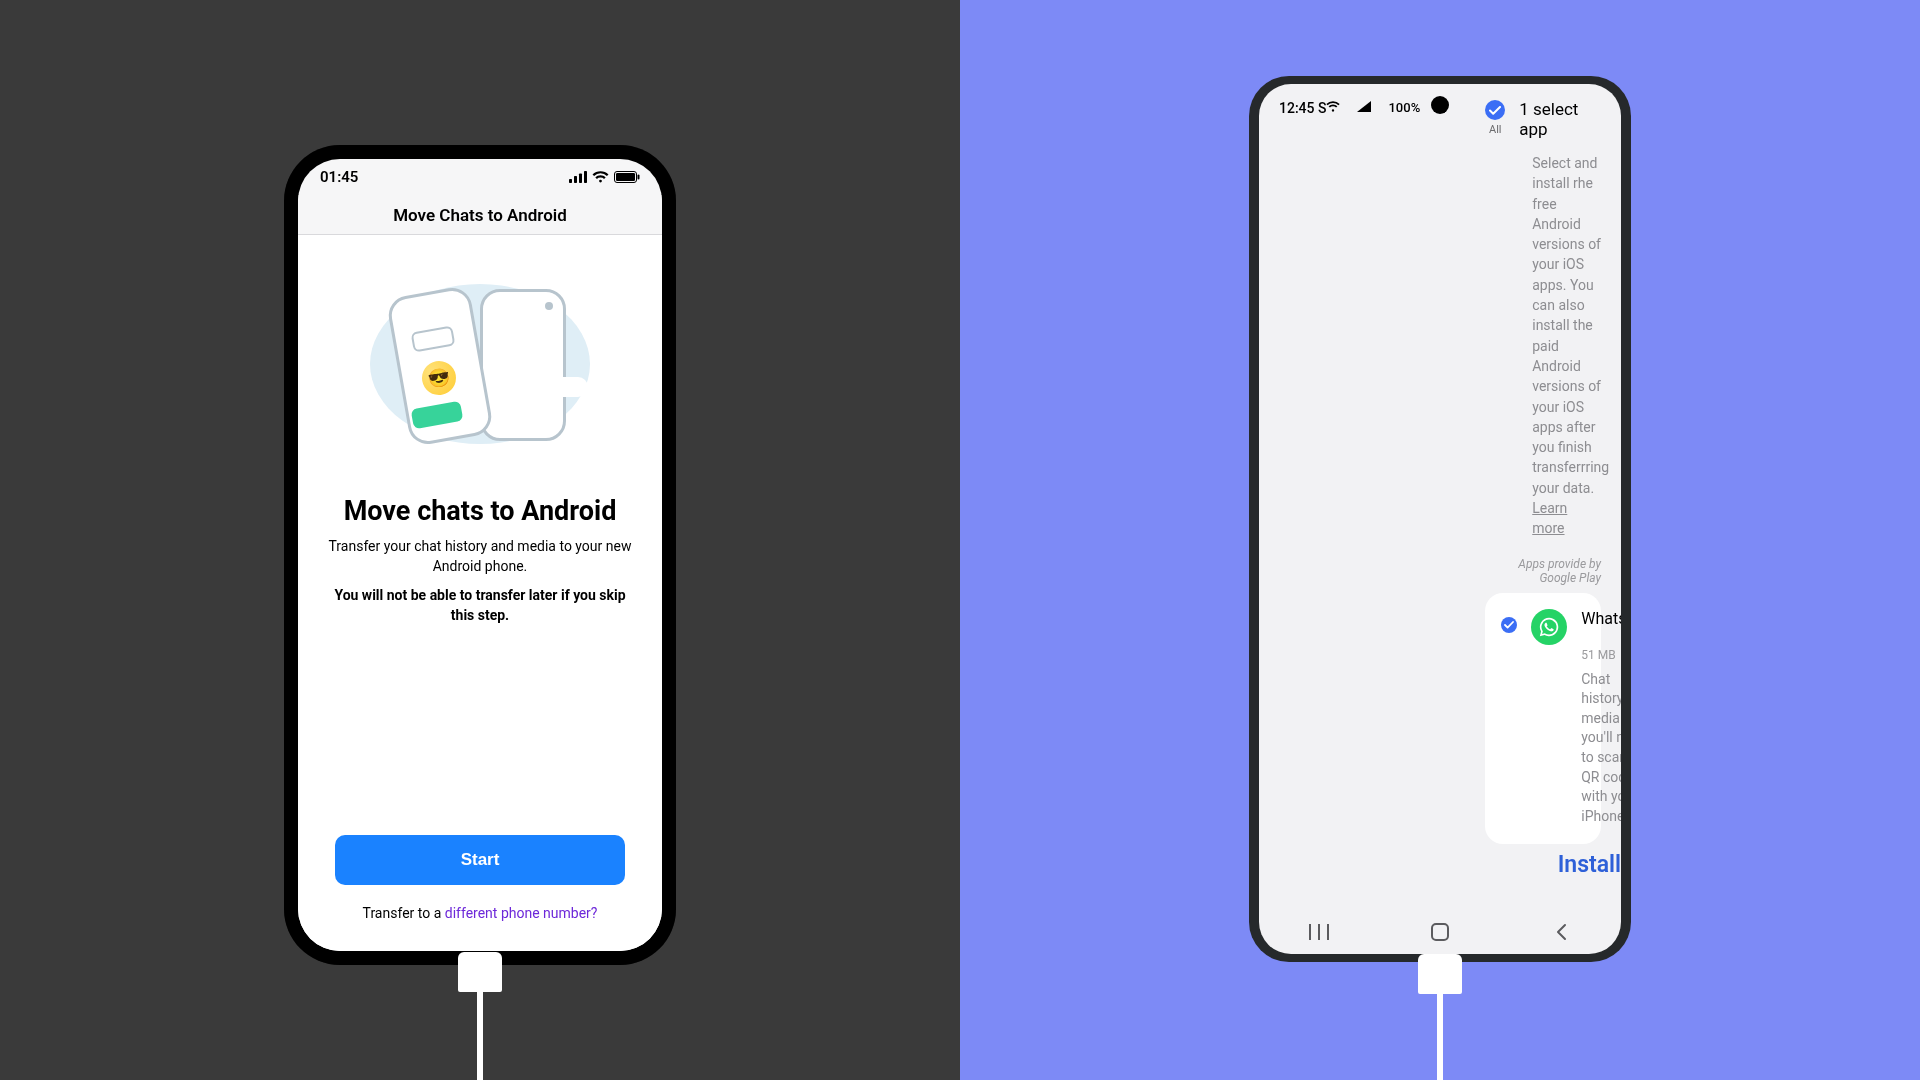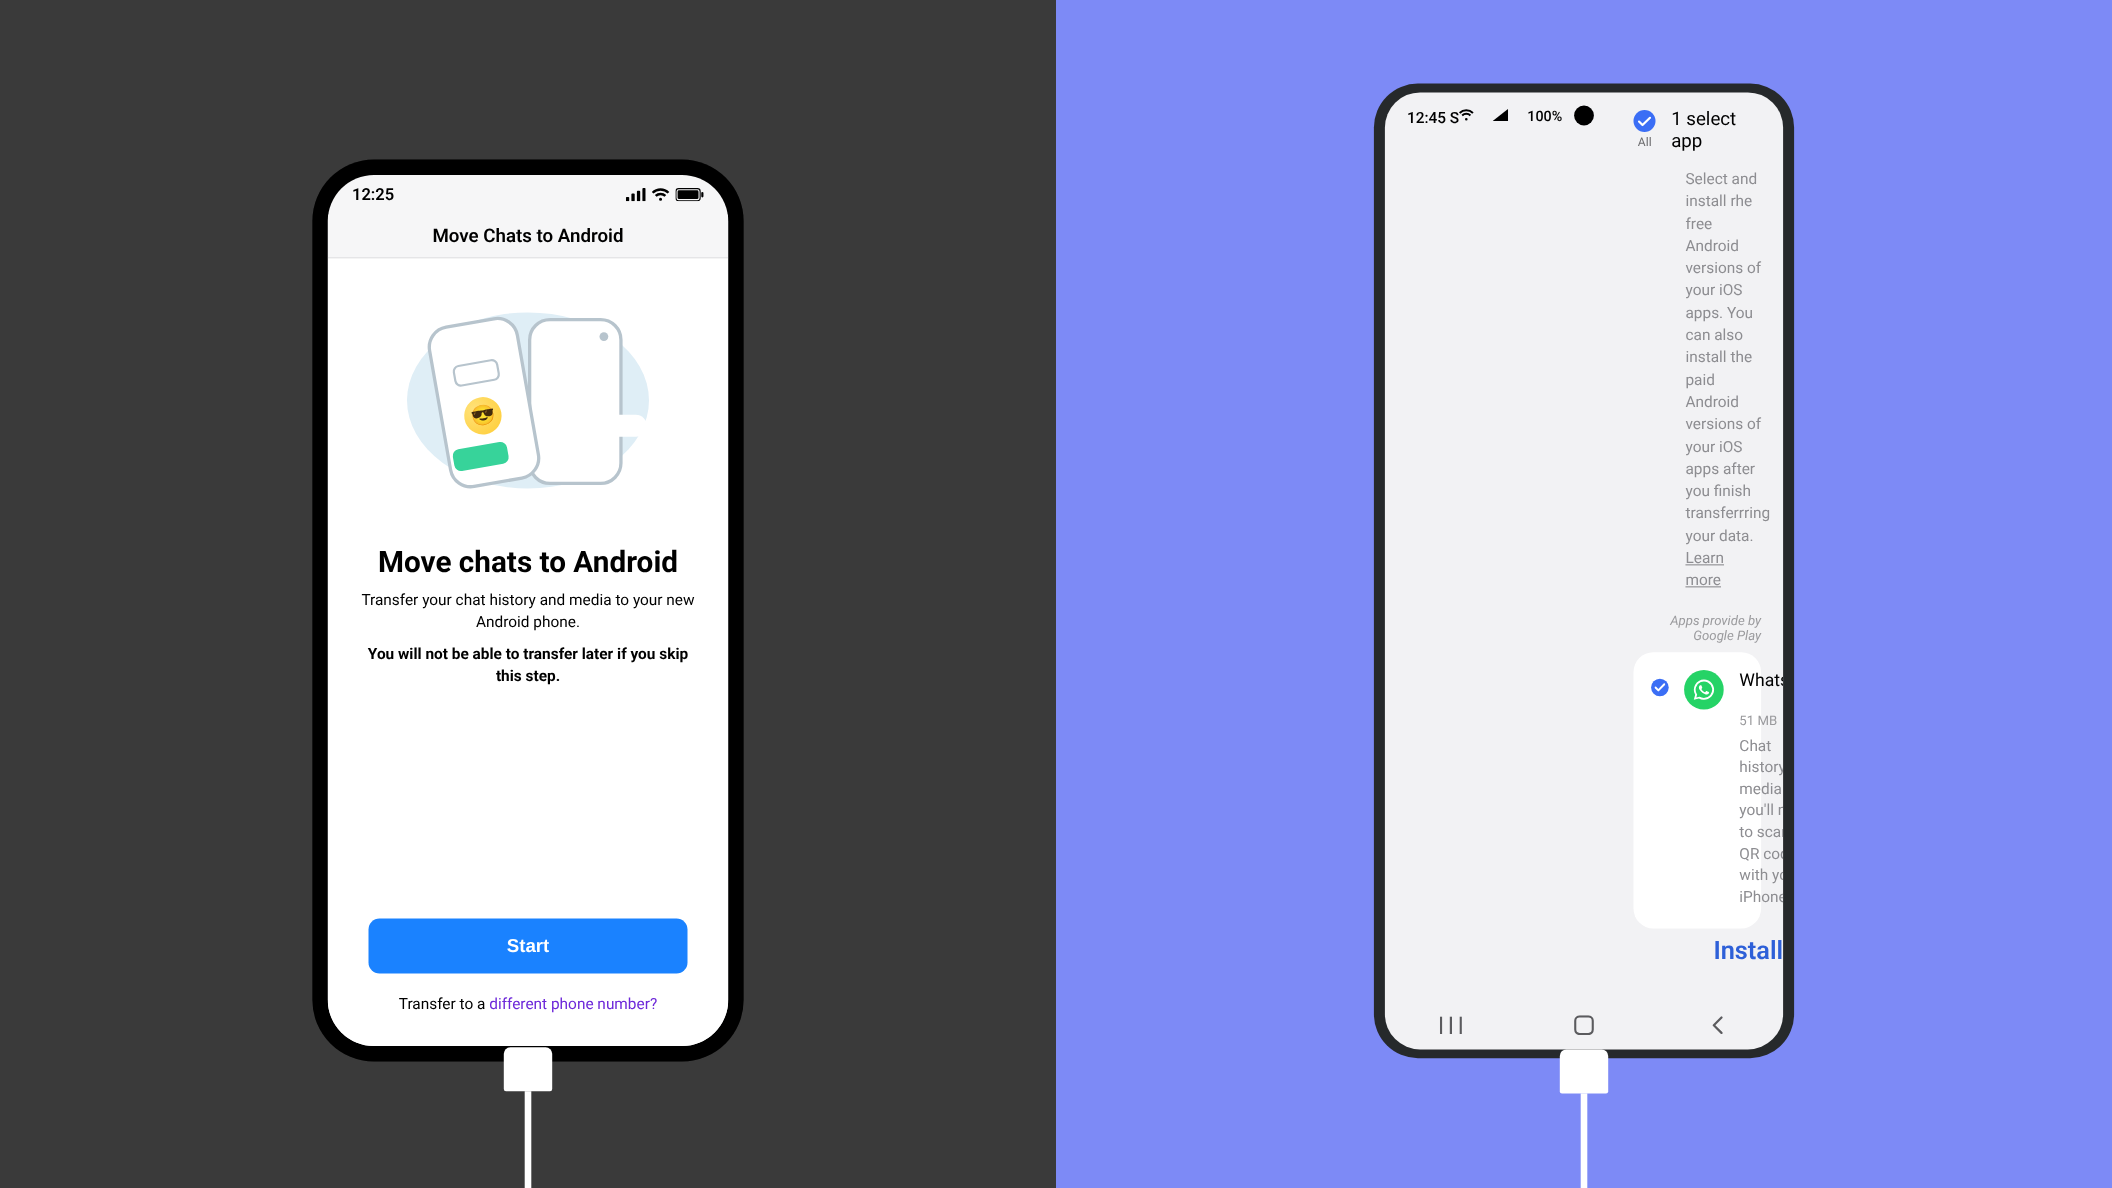--- a/index.html
+++ b/index.html
@@ -175,21 +175,21 @@
 </style>
 </head>
 <body>
 
 <div class="stage">
 
   <div class="half half-left">
     <div class="iphone">
       <div class="iphone-screen">
         <div class="ios-statusbar">
-          <span>12:25</span>
+          <span>01:45</span>
           <span class="right-icons">
             <span>
               <svg width="18" height="12" viewBox="0 0 18 12">
                   <rect x="0" y="8" width="3" height="4" rx="0.8" fill="#000"></rect>
                   <rect x="5" y="5" width="3" height="7" rx="0.8" fill="#000"></rect>
                   <rect x="10" y="2.5" width="3" height="9.5" rx="0.8" fill="#000"></rect>
                   <rect x="15" y="0" width="3" height="12" rx="0.8" fill="#000"></rect>
                 </svg>
             </span>
             <span>

